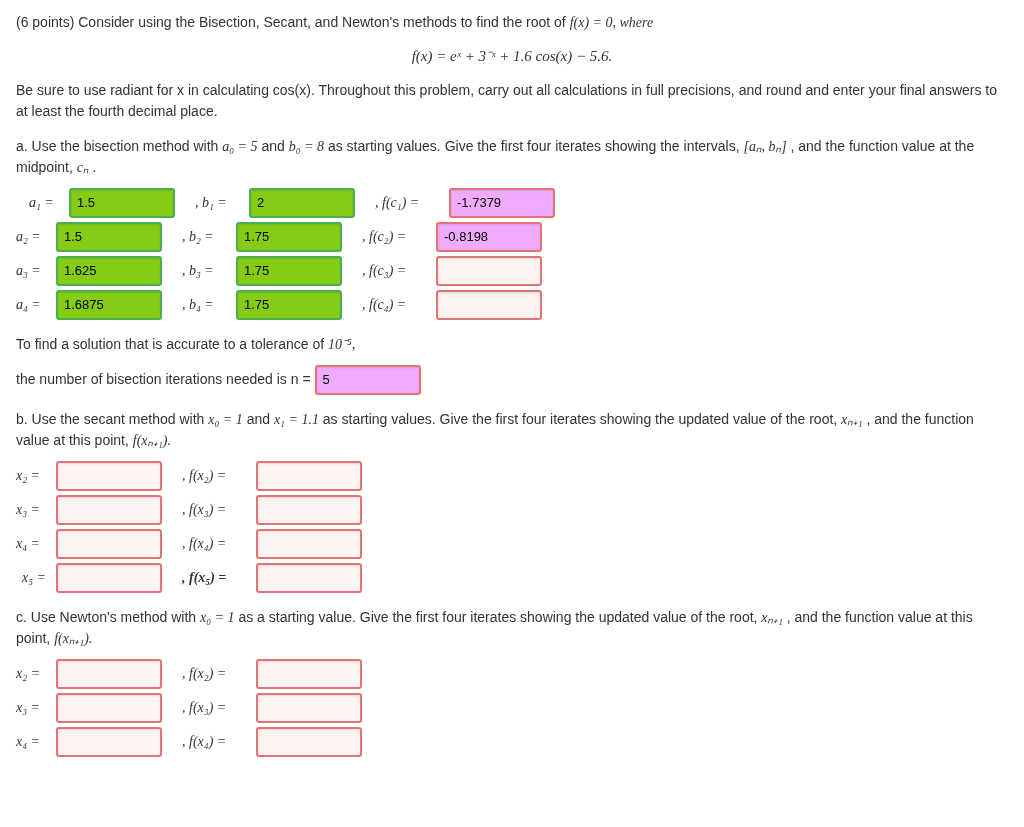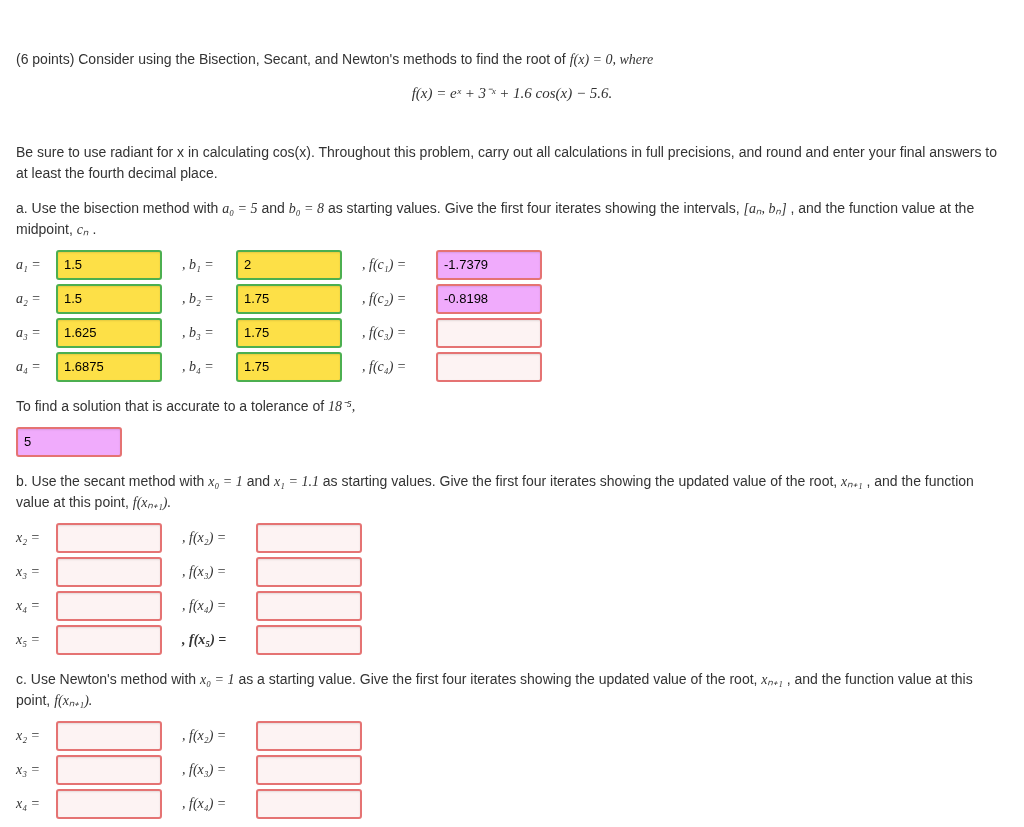--- a/index.html
+++ b/index.html
@@ -6,21 +6,20 @@
     font-family: Arial, Helvetica, sans-serif;
     font-size: 14px;
     color: #333;
     margin: 0;
     padding: 12px 16px;
     background: #fff;
     line-height: 1.5;
   }
   .problem-text {
     margin-bottom: 10px;
-    margin-top: 37px;
   }
   .equation-center {
     text-align: center;
     margin: 12px 0;
     font-style: italic;
     font-family: 'Times New Roman', serif;
     font-size: 15px;
   }
   .math {
     font-family: 'Times New Roman', serif;
@@ -46,21 +45,21 @@
     height: 22px;
     border: 1px solid #aaa;
     border-radius: 3px;
     background: #f9f9f9;
     padding: 2px 6px;
     font-size: 13px;
     box-shadow: inset 0 1px 2px rgba(0,0,0,0.1);
   }
   input.field.correct {
     border: 2px solid #4caf50;
-    background: #fde047;
+    background: #84cc16;
   }
   input.field.incorrect {
     border: 2px solid #e57373;
     background: #f0abfc;
   }
   input.field.empty {
     border: 2px solid #e57373;
     background: #fdf3f3;
   }
   .gap {
@@ -86,21 +85,21 @@
   <span class="math">b₀ = 8</span>
   <span> as starting values. Give the first four iterates showing the intervals, </span>
   <span class="math">[aₙ, bₙ]</span>
   <span>, and the function value at the midpoint, </span>
   <span class="math">cₙ</span>
   <span>.</span>
 </div>
 
 <div id="part-a-rows">
     <div class="row">
-      <span class="label" style="width:36px;">a₁ =</span>
+      <span class="label" style="width:36px;margin-left:13px;">a₁ =</span>
       <input class="field correct" value="1.5" style="">
       <span class="gap"></span>
       <span class="label" style="width:50px;">, b₁ =</span>
       <input class="field correct" value="2" style="">
       <span class="gap"></span>
       <span class="label" style="width:70px;">, f(c₁) =</span>
       <input class="field incorrect" value="-1.7379" style="">
     </div>
     <div class="row">
       <span class="label" style="width:36px;">a₂ =</span>
@@ -129,24 +128,25 @@
       <span class="label" style="width:50px;">, b₄ =</span>
       <input class="field correct" value="1.75" style="">
       <span class="gap"></span>
       <span class="label" style="width:70px;">, f(c₄) =</span>
       <input class="field empty" value="" style="">
     </div>
   </div>
 
 <div class="section-text">
   <span>To find a solution that is accurate to a tolerance of </span>
-  <span class="math">18⁻⁵,</span>
+  <span class="math">10⁻⁵,</span>
 </div>
 
 <div class="row">
+  <span>the number of bisection iterations needed is n = </span>
   <input class="field incorrect" id="n-input" value="5" style="">
 </div>
 
 <div class="section-text">
   <span>b. Use the secant method with </span>
   <span class="math">x₀ = 1</span>
   <span> and </span>
   <span class="math">x₁ = 1.1</span>
   <span> as starting values. Give the first four iterates showing the updated value of the root, </span>
   <span class="math">xₙ₊₁</span>
@@ -170,21 +170,21 @@
       <input class="field empty" value="" style="">
     </div>
     <div class="row">
       <span class="label" style="width:36px;">x₄ =</span>
       <input class="field empty" value="" style="">
       <span class="gap"></span>
       <span class="label" style="width:70px;">, f(x₄) =</span>
       <input class="field empty" value="" style="">
     </div>
     <div class="row">
-      <span class="label" style="width:36px;">x₅ =</span>
+      <span class="label" style="width:36px;text-align:center;">x₅ =</span>
       <input class="field empty" value="" style="">
       <span class="gap"></span>
       <span class="label" style="width:70px;font-weight:bold;">, f(x₅) =</span>
       <input class="field empty" value="" style="">
     </div>
   </div>
 
 <div class="section-text">
   <span>c. Use Newton's method with </span>
   <span class="math">x₀ = 1</span>

